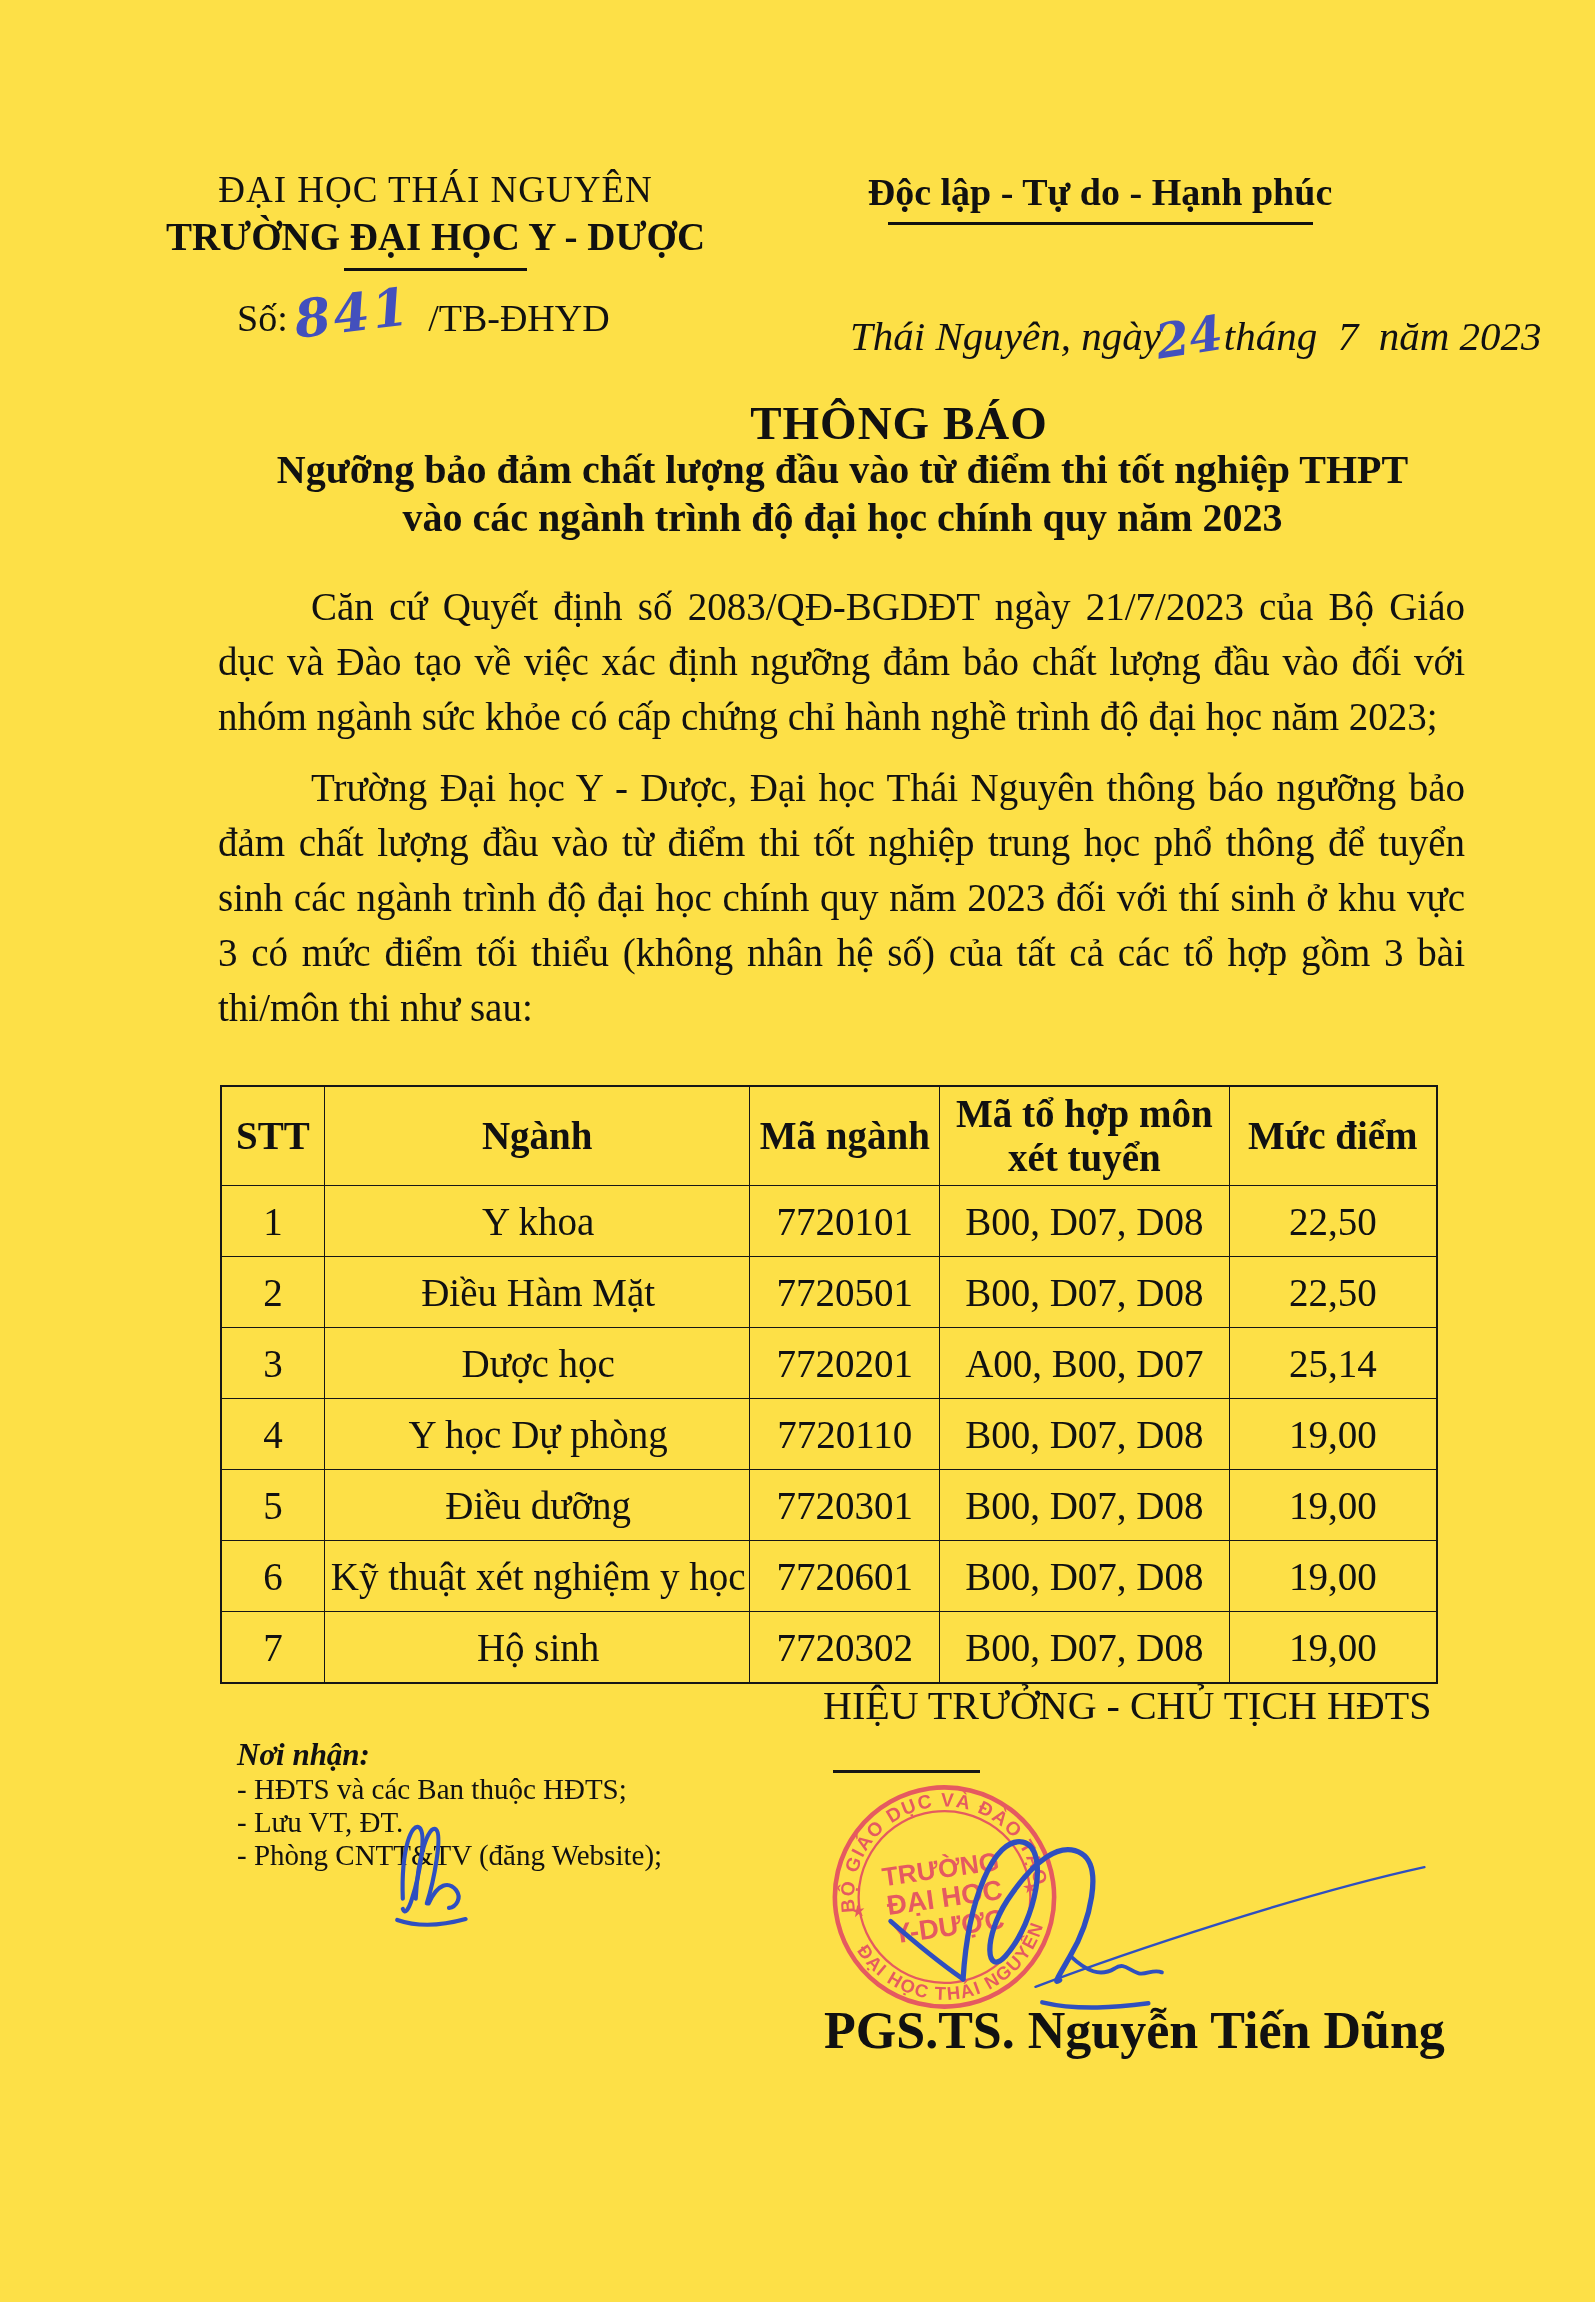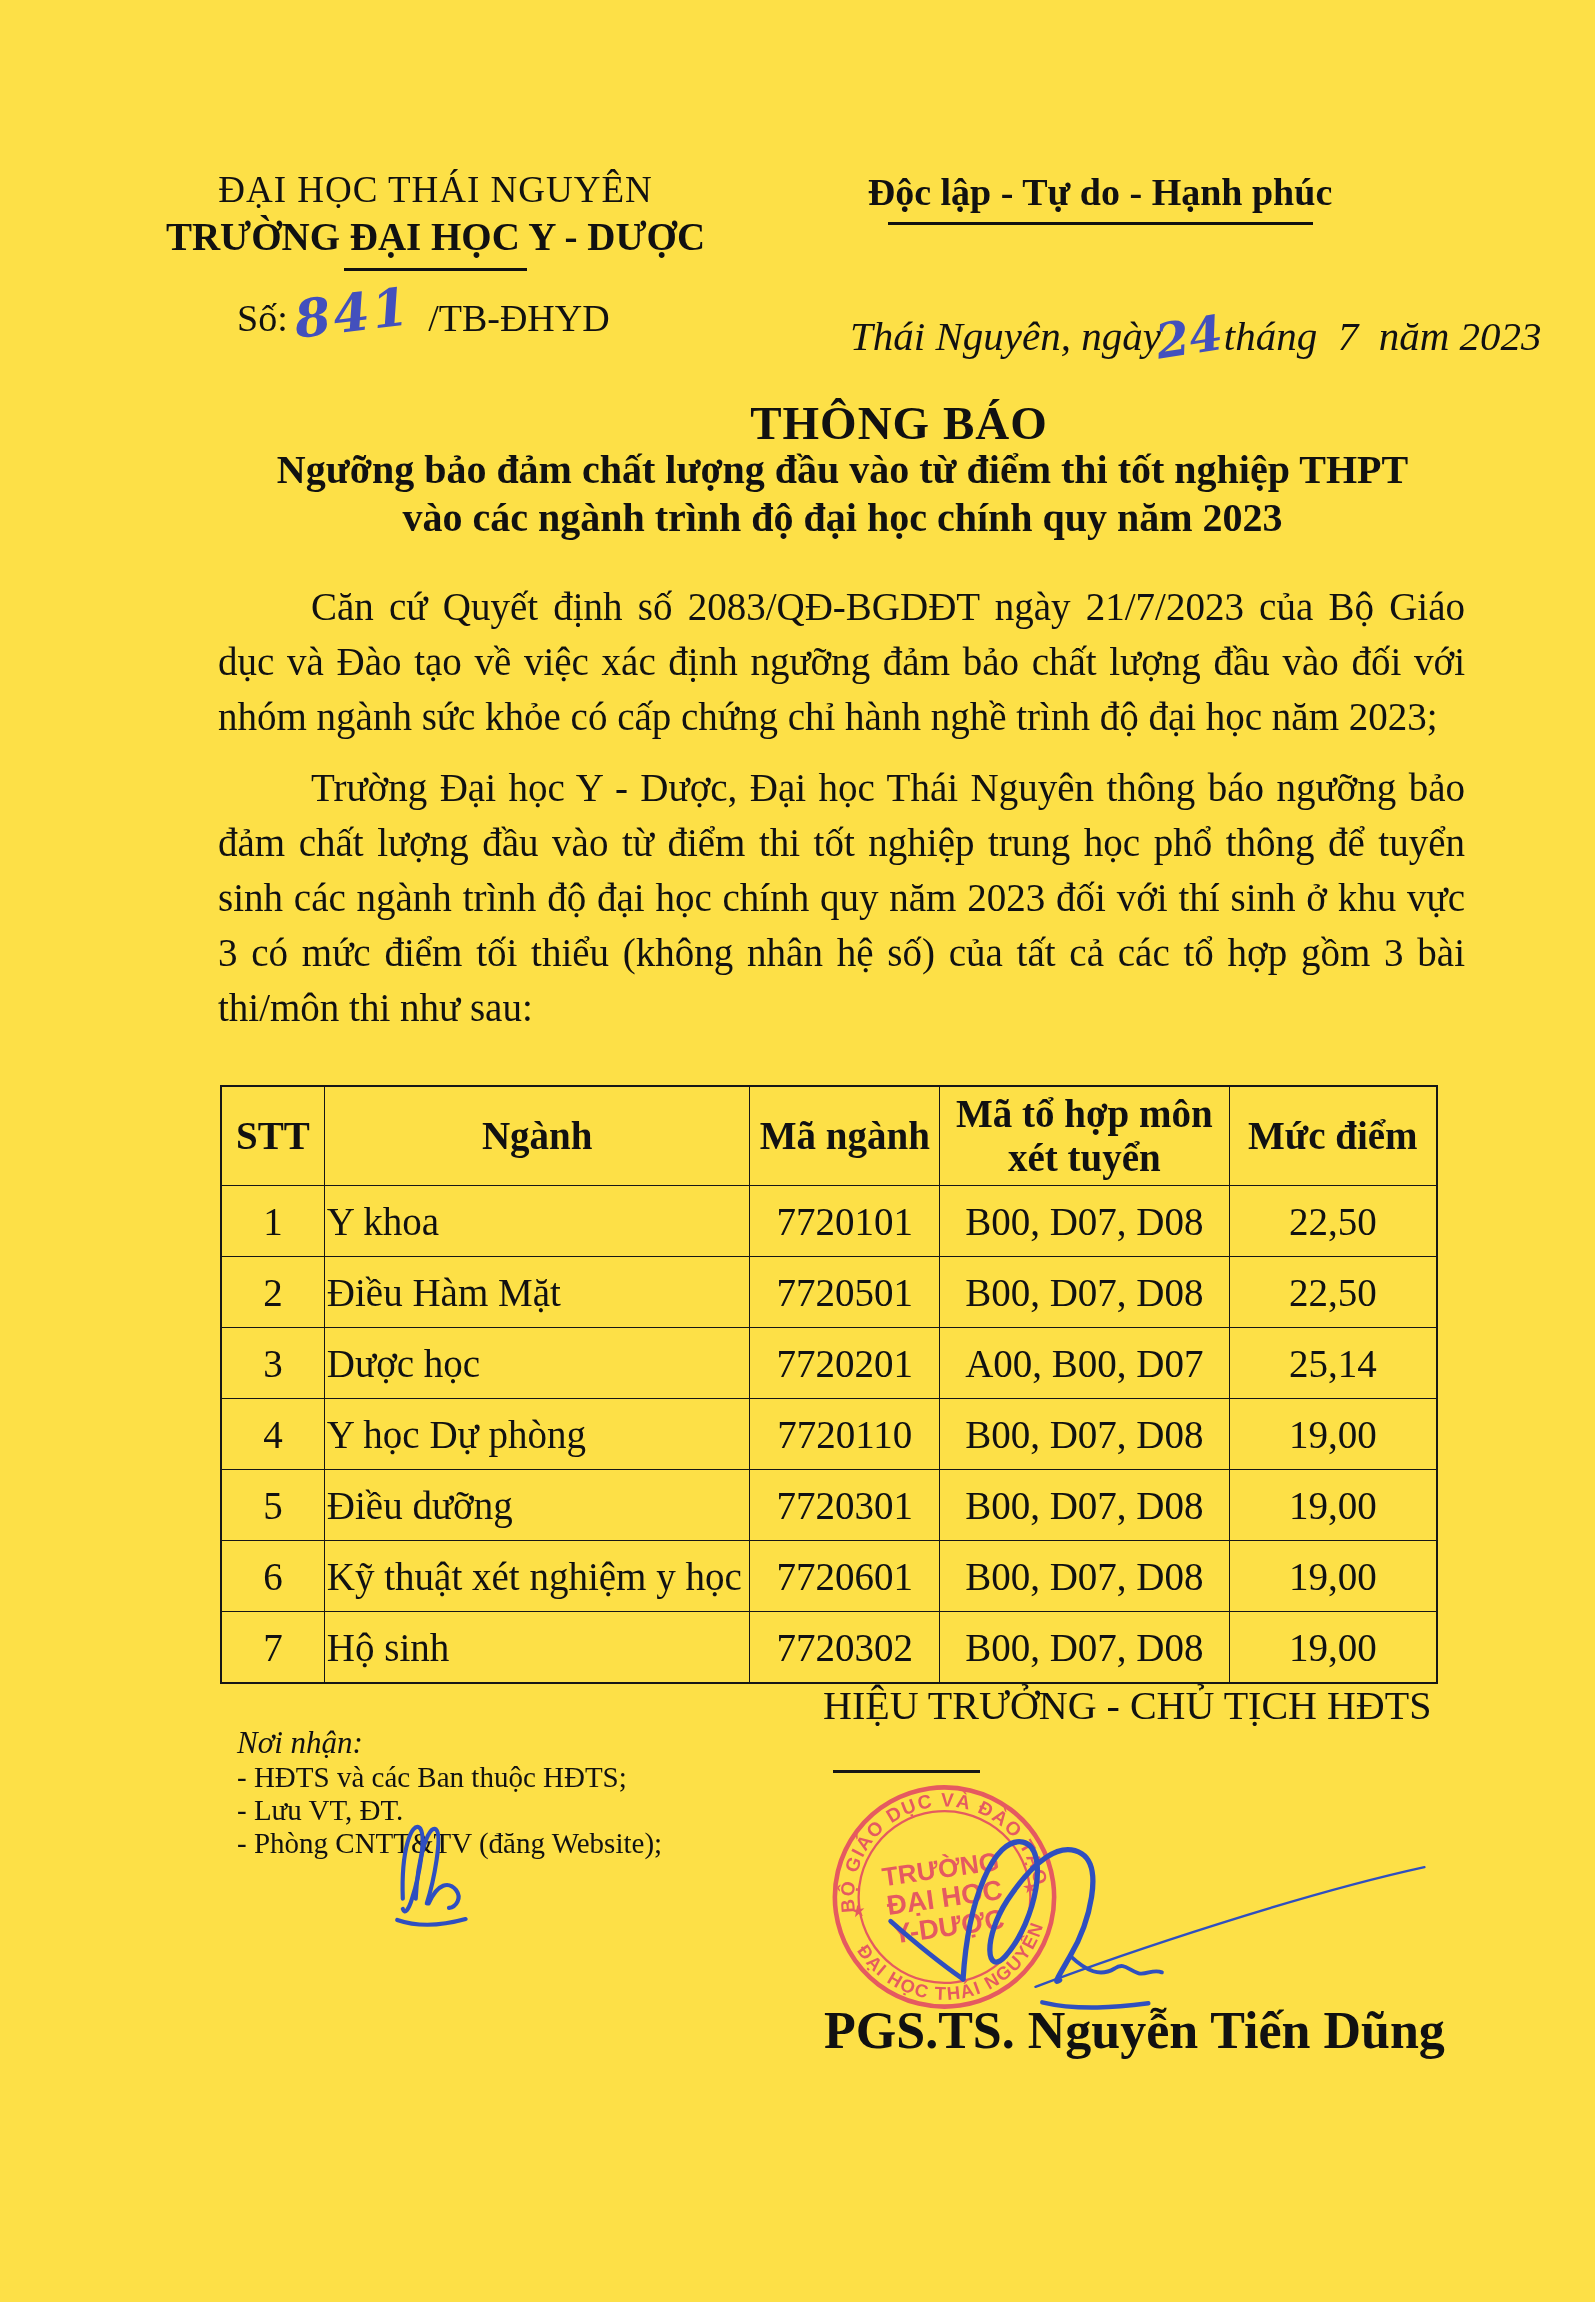--- a/index.html
+++ b/index.html
@@ -41,26 +41,26 @@
   .body-text p { margin:0 0 16.4px 0; text-indent:93px; }
 
   
   .score-table { left:220px; top:1070px; width:1218px; border-collapse:collapse; table-layout:fixed; }
   .score-table th, .score-table td {
     border:1.9px solid #161616; font-size:39px; vertical-align:middle; padding:0;
   }
   .score-table { border:2.9px solid #161616;margin-top:15px; }
   .score-table th { font-weight:bold; height:98px; white-space:pre-line; line-height:44px; }
   .score-table td { height:70px; text-align:center; }
-  .score-table td.name { text-align:left; padding-left:2px; }
+  .score-table td.name { text-align:center; padding-left:2px; }
   .col-stt{width:8.5%;} .col-nganh{width:35%;} .col-ma{width:15.6%;} .col-tohop{width:23.8%;} .col-diem{width:17.1%;}
 
   
   .recipients { left:237px; top:1724px; width:541px; }
-  .recipients .lbl { font-size:31px; font-weight:normal; font-style:italic; line-height:37px; }
+  .recipients .lbl { font-size:31px; font-weight:bold; font-style:italic; line-height:37px;margin-top:12px; }
   .recipients .it  { font-size:29px; line-height:33px; }
 
   .sig-heading { left:823px; top:1682px; width:599px; font-size:40px; font-weight:normal; white-space:nowrap; }
   .heading-underline { left:833px; top:1770px; width:147px; height:2.9px; background:#161616; }
   .sig-name { left:824px; top:2001px; width:599px; font-size:52px; font-weight:bold; white-space:nowrap; }
 
   .stamp { left:813px; top:1782px; width:263px; height:230px; transform:rotate(-8deg); opacity:.92; }
   .stamp text { font-family:"Liberation Sans","DejaVu Sans",sans-serif; font-weight:bold; }
 
   .signature-svg { left:799px; top:1786px; width:637px; height:227px; }

